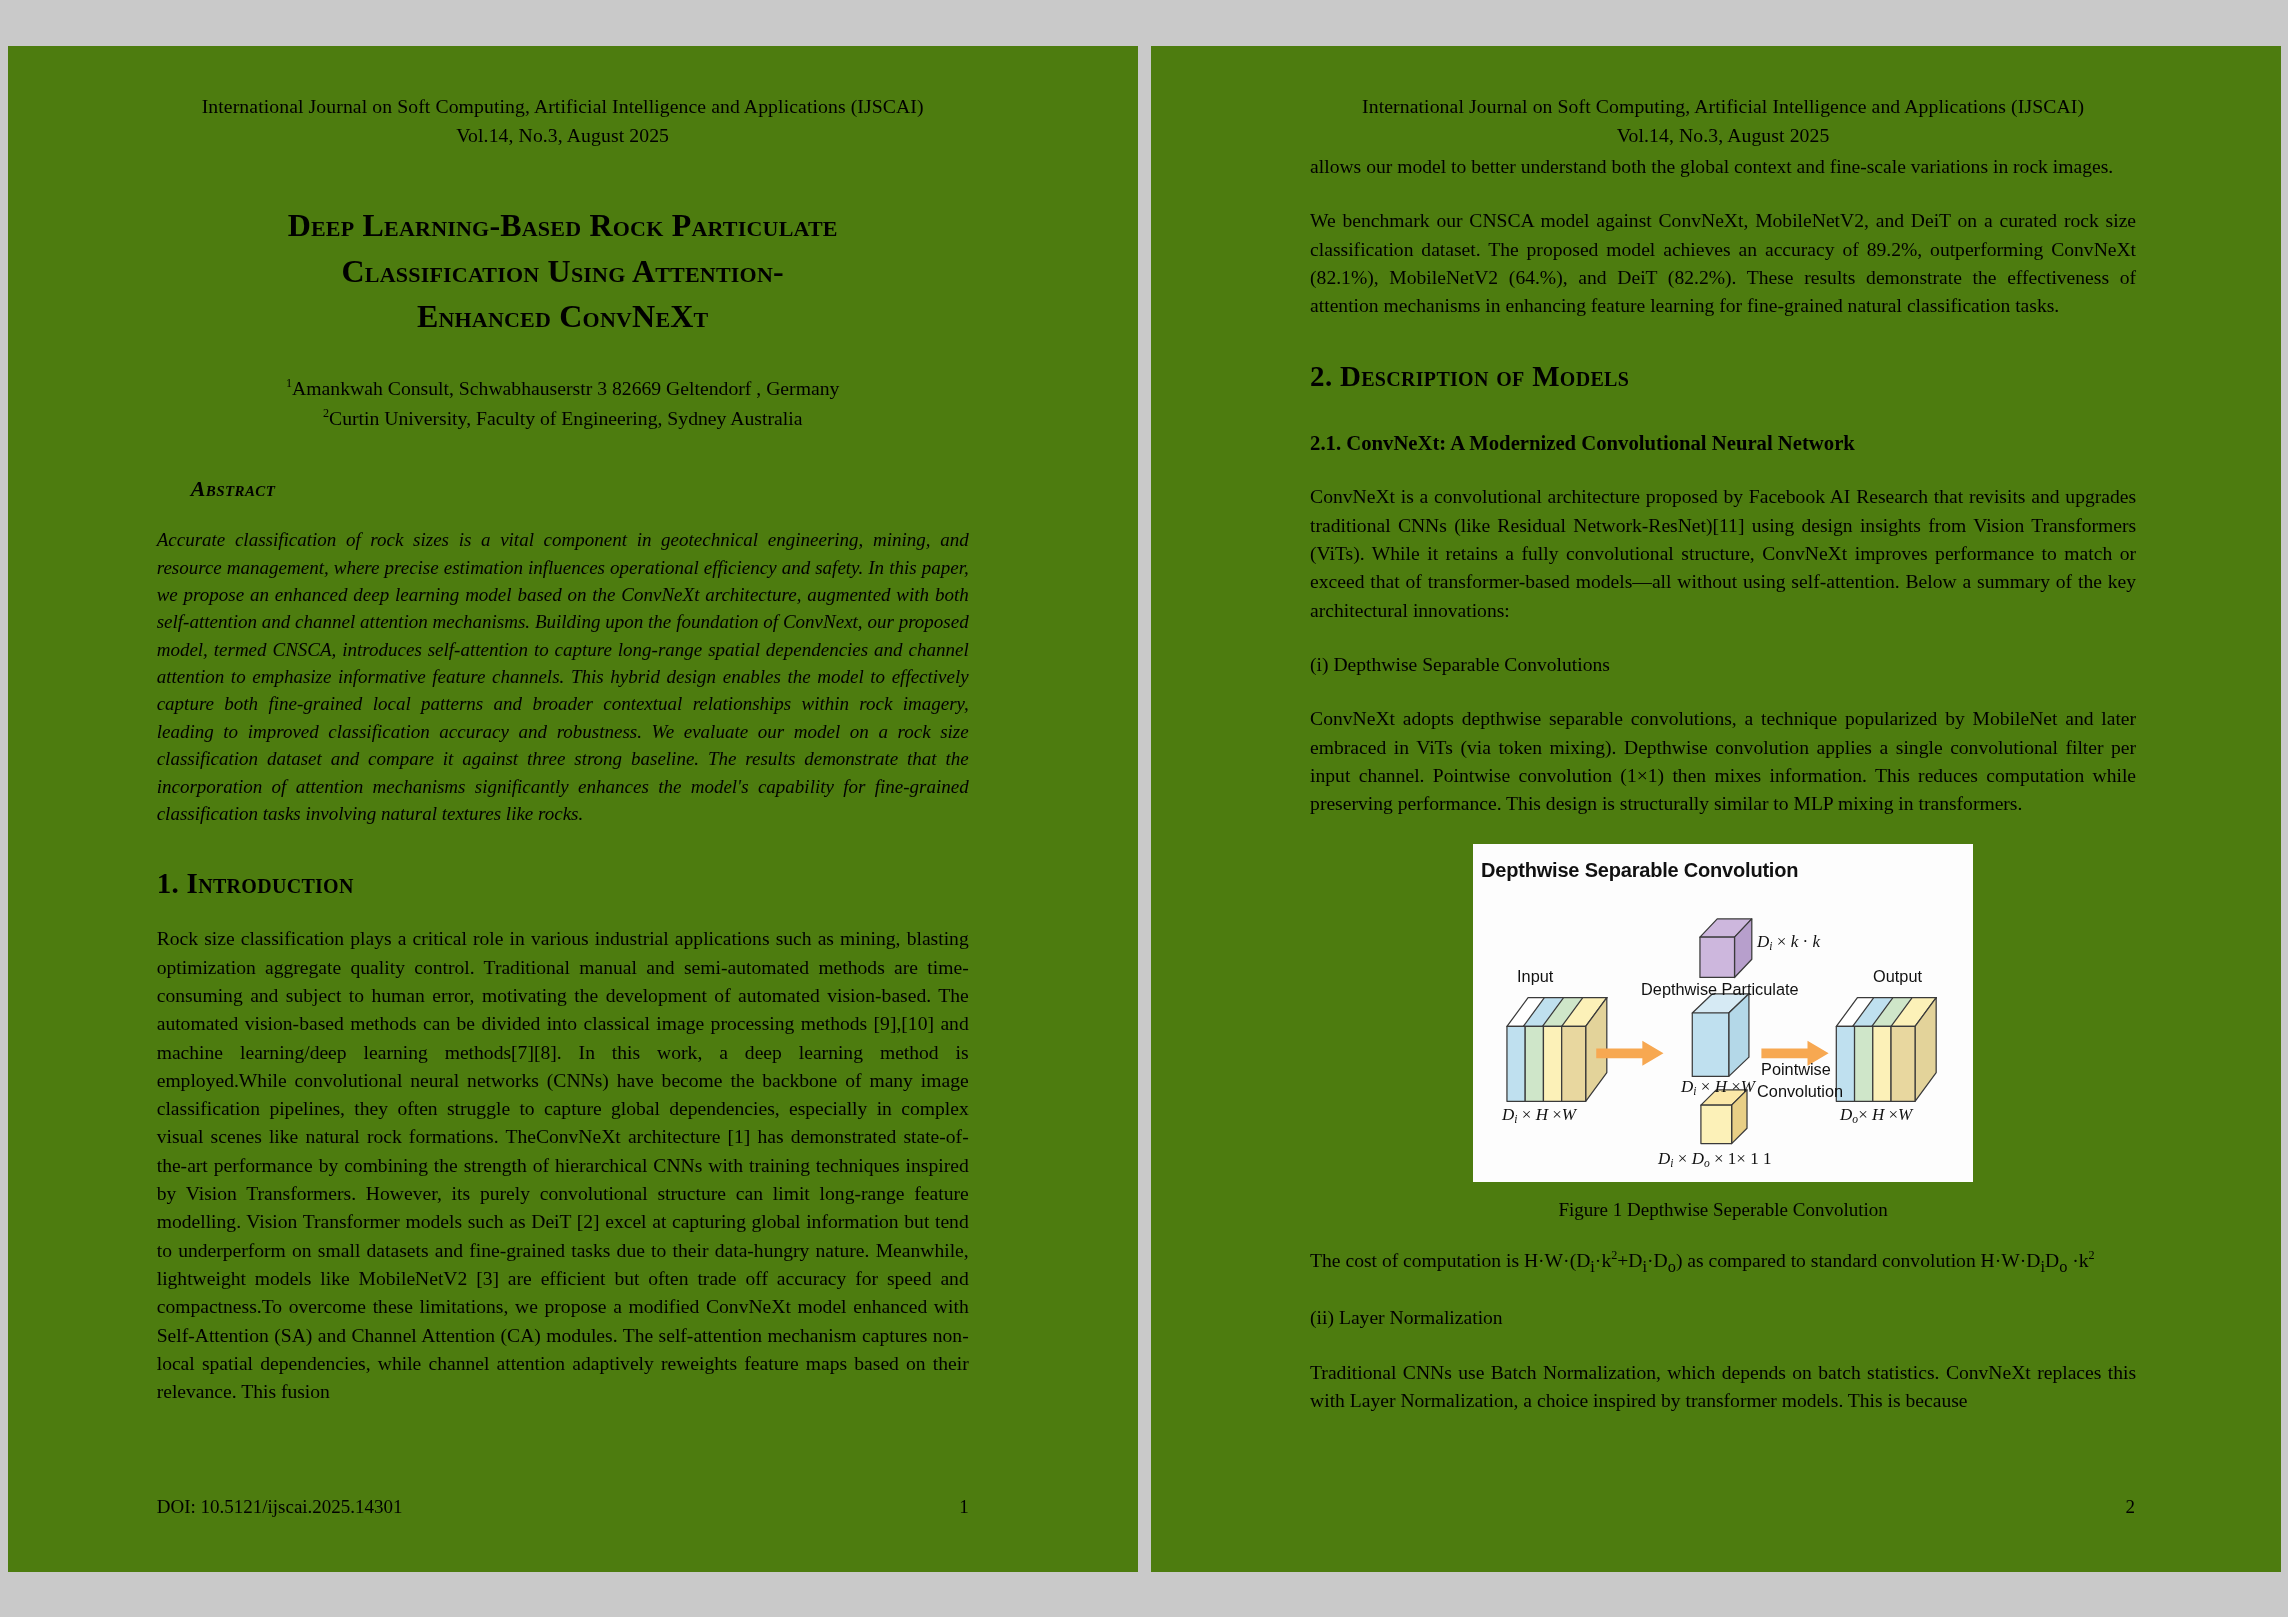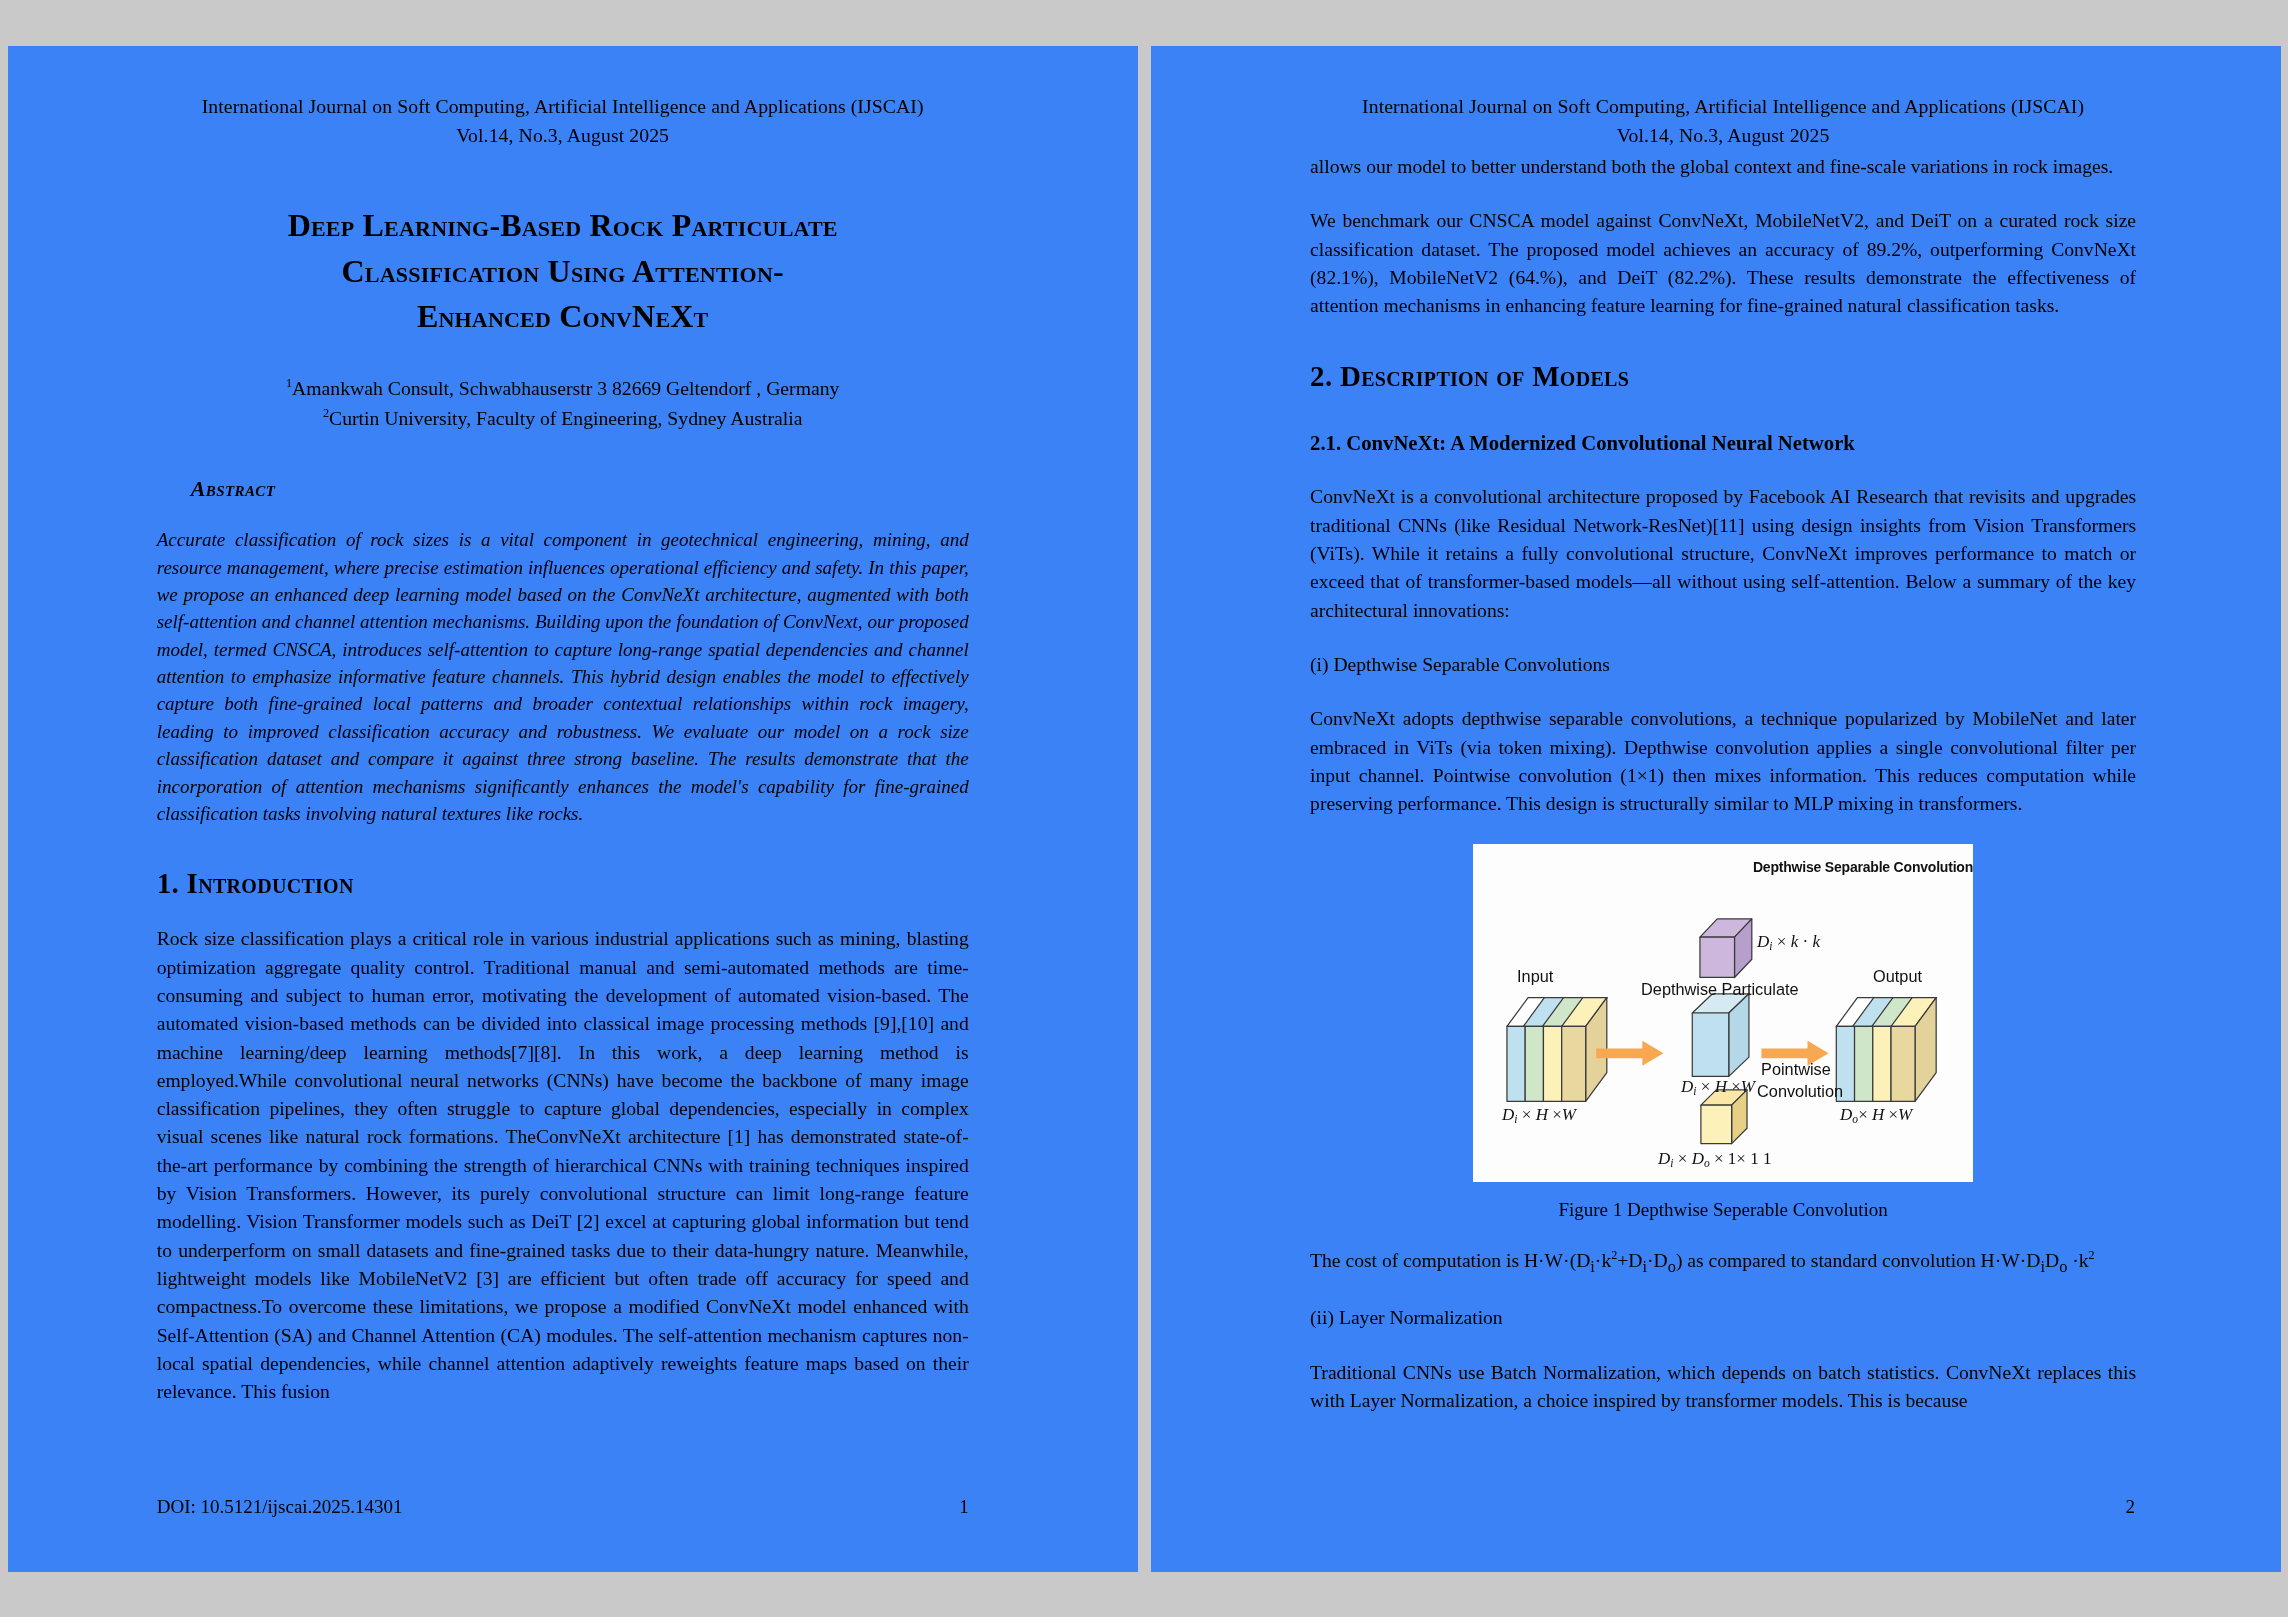--- a/index.html
+++ b/index.html
@@ -12,21 +12,21 @@
     font-family: "Liberation Serif", serif;
     overflow: hidden;
   }
   .spread {
     width: 2288px; height: 1618px;
     display: flex;
     background: #c9c9c9;
     position: relative;
   }
   .page {
-    background: #3b82f6;
+    background: #4d7c0f;
     position: relative;
     height: 1526px;
     margin-top: 46px;
     color: #000;
   }
   .page-left { width: 1130px; margin-left: 7.7px; }
   .page-right { width: 1130px; margin-left: 13.4px; }
 
   .page-inner-left {
     position: absolute;
@@ -150,23 +150,23 @@
   .figure-box {
     width: 500px;
     height: 338px;
     background: #fdfdfd;
     position: relative;
     font-family: "Liberation Sans", sans-serif;
   }
   .fig-title {
     position: absolute;
     top: 15.4px; left: 8px; right: 0;
-    text-align: right;
-    font-weight: bold;
-    font-size: 14px;
+    text-align: left;
+    font-weight: bold;
+    font-size: 20px;
     color: #111;
     letter-spacing: -0.2px;
   }
   .fig-lbl {
     position: absolute;
     font-size: 16.3px;
     color: #111;
     white-space: nowrap;
   }
   .fig-math {

